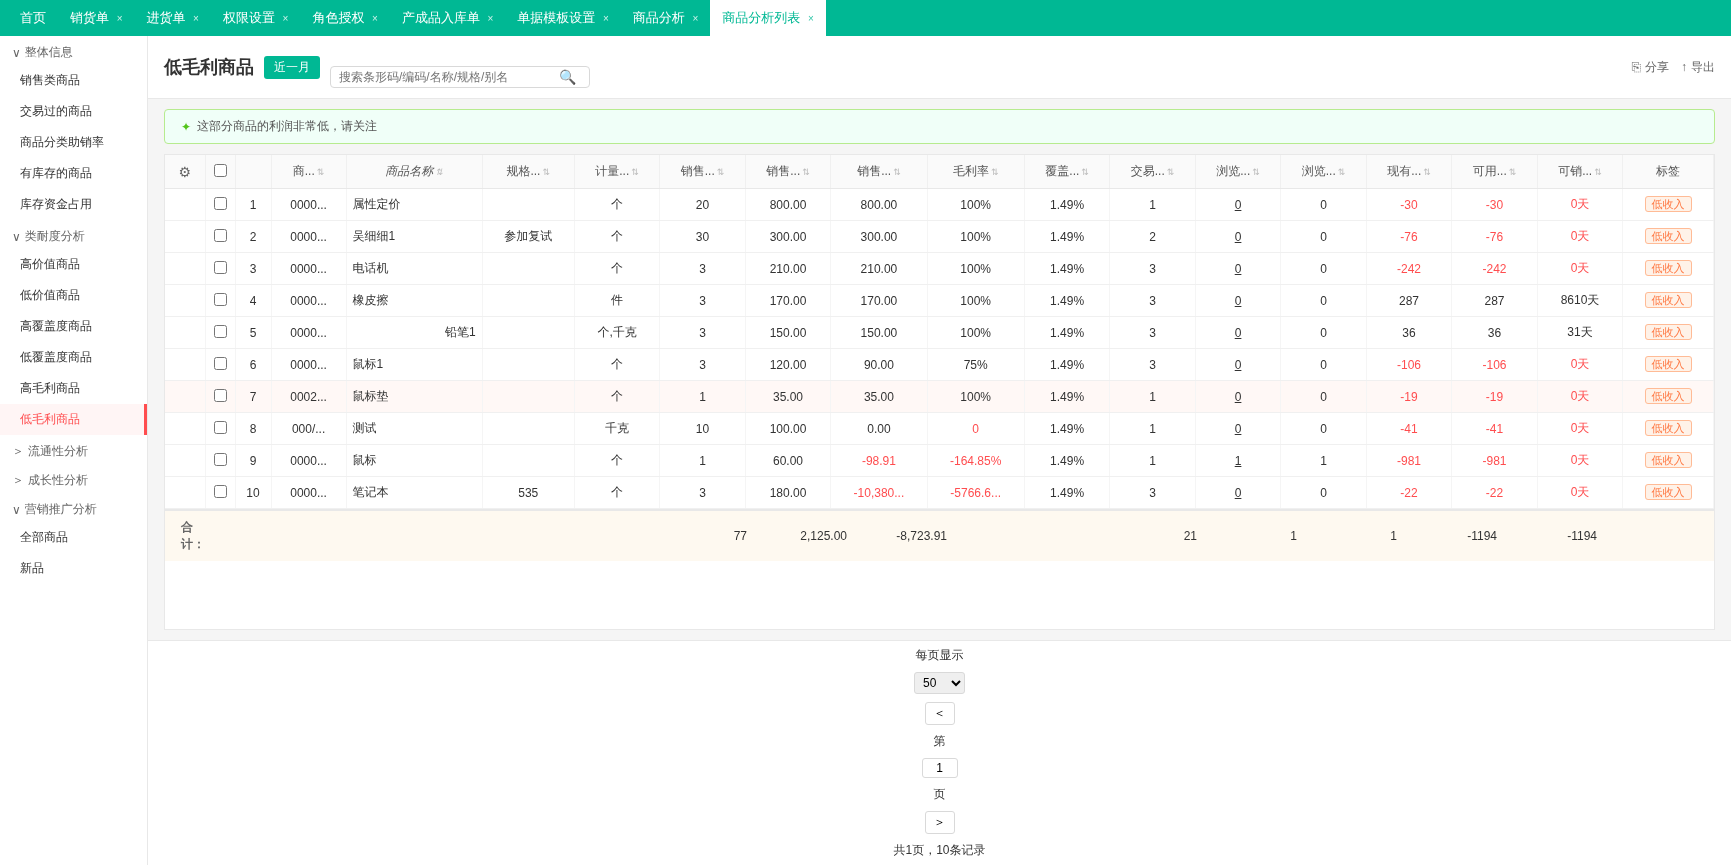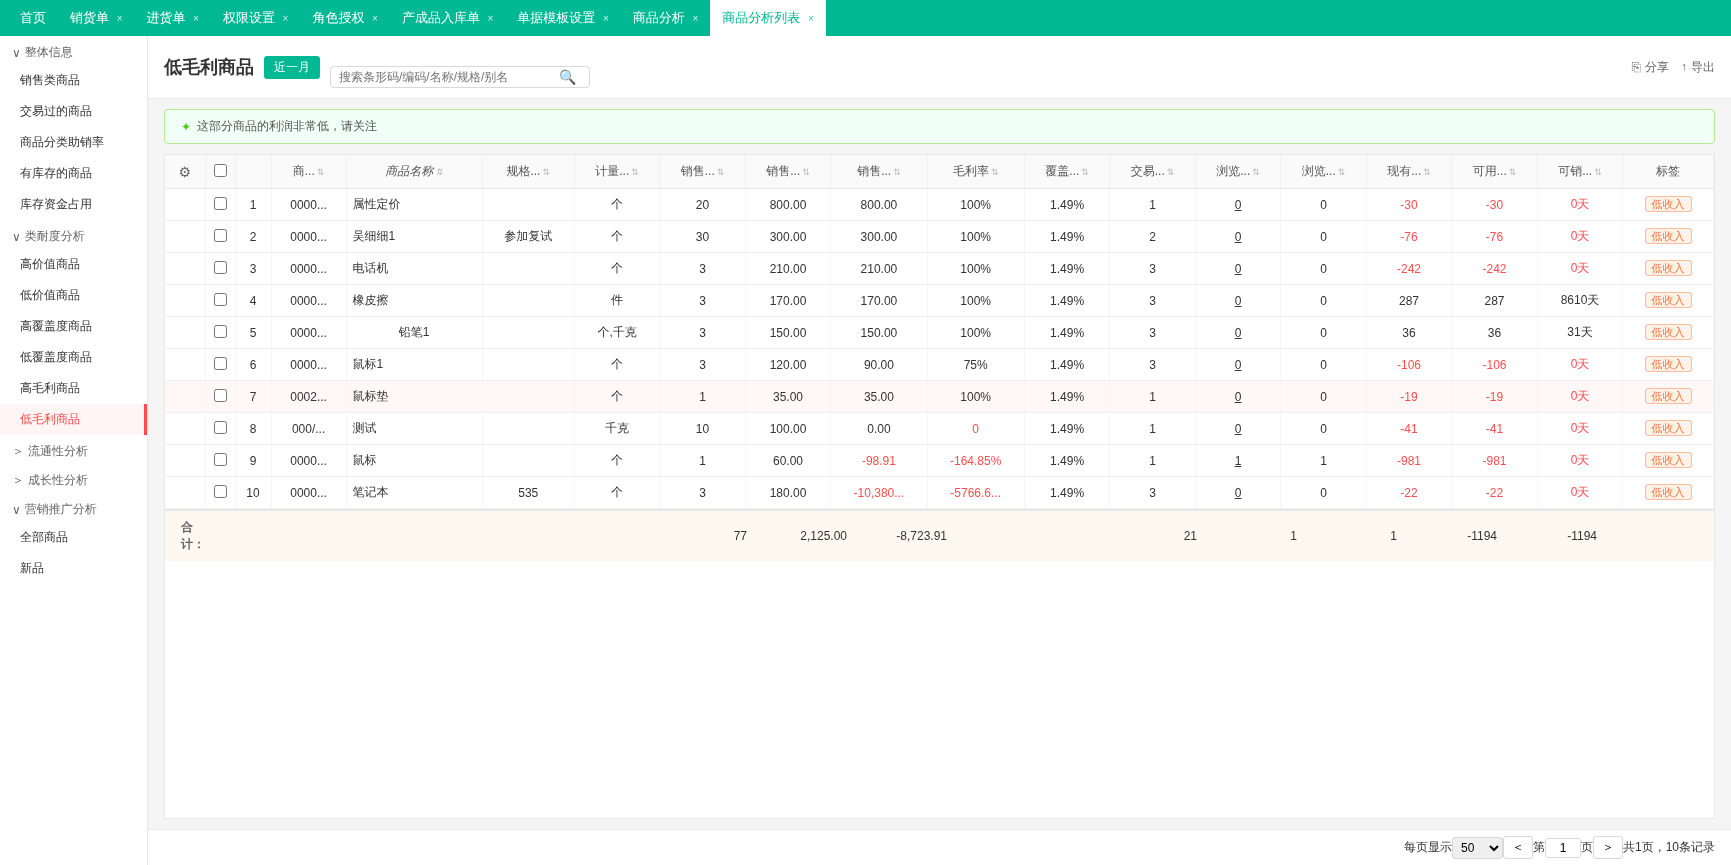--- a/index.html
+++ b/index.html
@@ -206,20 +206,22 @@
     }
 
     
     .bottom-bar {
       background: #fff;
       border-top: 1px solid #e8e8e8;
       padding: 6px 16px;
       display: flex;
       align-items: center;
       justify-content: flex-end;
+      gap: 8px;
+      flex-direction: column;
     }
     .bottom-bar select {
       border: 1px solid #d9d9d9;
       padding: 2px 4px;
       border-radius: 3px;
       font-size: 12px;
     }
     .pagination-btn {
       border: 1px solid #d9d9d9;
       background: #fff;
@@ -432,21 +434,21 @@
     <td class="">287</td>
     <td class="">287</td>
     <td class="">8610天</td>
     <td><span class="tag-low-income">低收入</span></td>
   </tr>
             <tr>
     <td></td>
     <td><input type="checkbox" style=""></td>
     <td>5</td>
     <td>0000...</td>
-    <td style="text-align:center;">铅笔1</td>
+    <td style="text-align:right;">铅笔1</td>
     <td></td>
     <td>个,千克</td>
     <td>3</td>
     <td>150.00</td>
     <td class="">150.00</td>
     <td class="">100%</td>
     <td>1.49%</td>
     <td>3</td>
     <td><span class="underline-num">0</span></td>
     <td>0</td>

